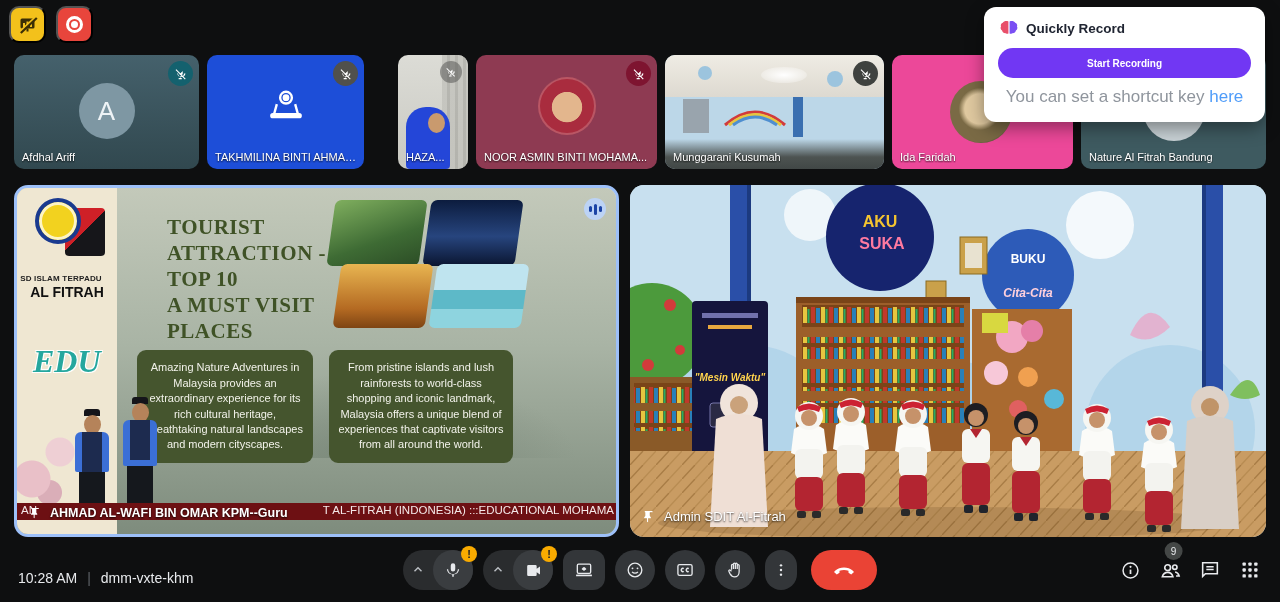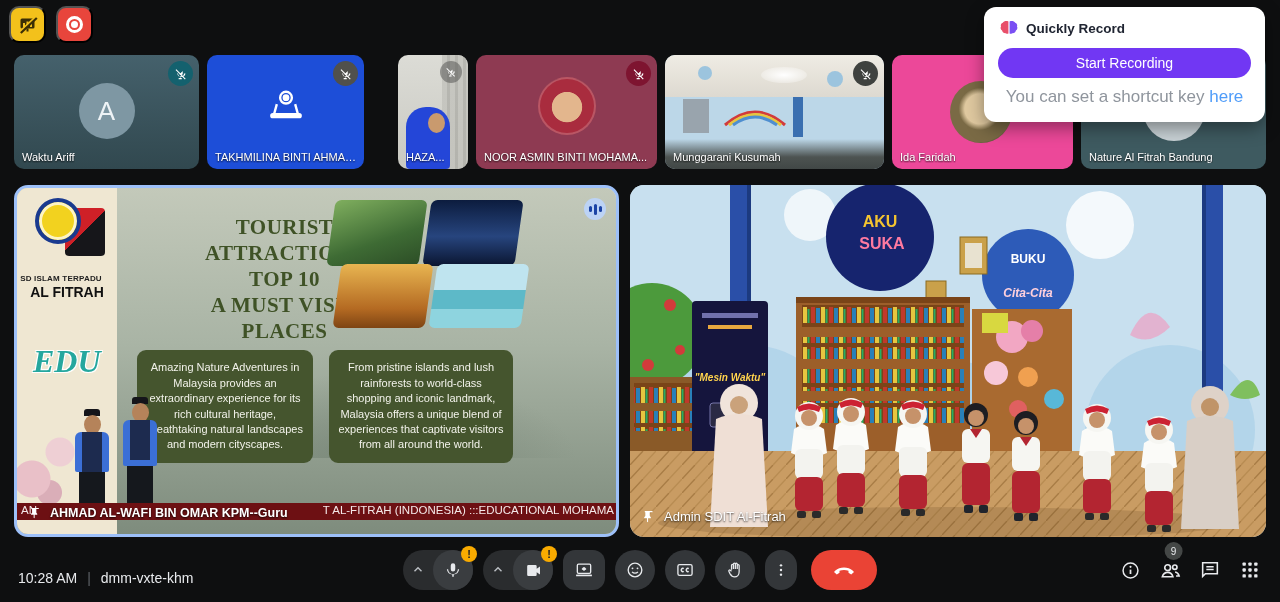--- a/index.html
+++ b/index.html
@@ -56,21 +56,21 @@
   .t6-av { position:absolute; left:58px; top:26px; width:62px; height:62px; border-radius:50%;
            background:radial-gradient(circle at 48% 45%, #e0c9a0 0 32%, #7a6a45 45% 70%, #4c5a33 75% 100%); }
   .t7-av { position:absolute; left:62px; top:24px; width:62px; height:62px; border-radius:50%; background:#c9d2d6; }
 
   
   .popup { position:absolute; left:984px; top:7px; width:281px; height:115px; background:#fff;
            border-radius:12px; box-shadow:0 6px 18px rgba(0,0,0,.4); z-index:20; }
   .popup-head { display:flex; align-items:center; gap:8px; padding:13px 16px 0 16px; }
   .popup-title { font-size:13.5px; font-weight:700; color:#202532; }
   .rec-main-btn { display:block; margin:12px 14px 0 14px; width:253px; height:30px; border:none;
-                  background:#7137f3; color:#fff; font-size:14px; font-weight:400;
+                  background:#7137f3; color:#fff; font-size:10px; font-weight:700;
                   border-radius:16px; cursor:pointer; font-family:inherit; }
   .popup-foot { margin-top:9px; text-align:center; font-size:17px; color:#8f959d; }
   .popup-foot a { color:#4f9cf9; text-decoration:none; cursor:pointer; }
 
   
   .bigtile { position:absolute; top:185px; height:352px; border-radius:14px; overflow:hidden; }
   #stage-left { left:14px; width:605px; border:3px solid #9dc0f9; background:#e9e2cd; }
   #stage-right { left:630px; width:636px; background:#c8e0ef; }
   .pinlabel { position:absolute; left:12px; bottom:13px; display:flex; align-items:center; gap:8px;
               color:#fff; z-index:6; text-shadow:0 1px 2px rgba(0,0,0,.8); }
@@ -90,21 +90,21 @@
                   background:linear-gradient(135deg,#cf2027 0 48%, #16161a 48% 100%); }
   .logo .emblem { position:absolute; left:0; top:0; width:46px; height:46px; border-radius:50%;
                   background:#f2d21f; border:4px solid #1a3a8f; box-shadow:inset 0 0 0 3px #fdf4c4; }
   .org1 { position:absolute; left:0; width:88px; top:86px; text-align:center;
           font-size:8px; font-weight:700; color:#222; letter-spacing:.2px; }
   .org2 { position:absolute; left:0; width:100px; top:96px; text-align:center;
           font-size:14px; font-weight:700; color:#111; }
   .edu { position:absolute; left:16px; top:155px; font-family:"Liberation Serif", serif;
          font-style:italic; font-weight:700; font-size:32px; color:#25a79e;
          text-shadow:-1px -1px 0 #fff, 1px -1px 0 #fff, -1px 1px 0 #fff, 1px 1px 0 #fff; }
-  .slide-title { position:absolute; left:150px; top:26px; width:235px; text-align:center;
+  .slide-title { position:absolute; left:150px; top:26px; width:235px; text-align:left;
                  font-family:"Liberation Serif", serif; font-weight:700; font-size:21px;
                  line-height:26px; color:#3f5226; letter-spacing:.5px; }
   .collage { position:absolute; left:314px; top:12px; width:190px; height:130px; }
   .ph { position:absolute; border-radius:6px; }
   .ph1 { left:0; top:0; width:92px; height:66px; transform:skewX(-8deg);
          background:linear-gradient(160deg,#7fae5e,#3e6b34 60%,#2c4d26); }
   .ph2 { left:96px; top:0; width:92px; height:66px; transform:skewX(-8deg);
          background:linear-gradient(180deg,#0c1c3e,#27457e 55%,#0a1530); }
   .ph3 { left:6px; top:64px; width:92px; height:64px; transform:skewX(-8deg);
          background:linear-gradient(180deg,#e8b551,#b46a22 70%,#7e4413); }
@@ -185,21 +185,21 @@
       </span>
   </button>
 
   <div class="tile" id="t1">
     <div class="avatar-ltr">A</div>
     <div class="mutebadge" style="background:#14616e">
       <svg width="14" height="14" viewBox="0 0 24 24" fill="#fff">
           <path d="M12 3a3 3 0 0 1 3 3v5a3 3 0 0 1-5.6 1.5L15 7V6a3 3 0 0 0-3-3zm-3 3v1.2L9 8V6zm9 5h1.7a6.7 6.7 0 0 1-9.4 5.6V19h3v2H8v-2h3v-2.4A6.7 6.7 0 0 1 5.3 11H7a5 5 0 0 0 10 0zM4 4l16 16-1.3 1.3L2.7 5.3z"></path>
         </svg>
     </div>
-    <div class="nm">Waktu Ariff</div>
+    <div class="nm">Afdhal Ariff</div>
   </div>
 
   <div class="tile" id="t2">
     <svg width="44" height="44" viewBox="0 0 24 24" style="display:block;margin:28px auto 0">
       <g fill="none" stroke="#fff" stroke-width="1.3">
         <circle cx="12" cy="8" r="3.2"></circle>
           <circle cx="12" cy="8" r="1.2" fill="#fff"></circle>
         <path d="M7 11.5 5.5 17h13L17 11.5"></path>
           <rect x="4" y="17" width="16" height="1.6" rx=".8" fill="#fff"></rect>
       </g>

